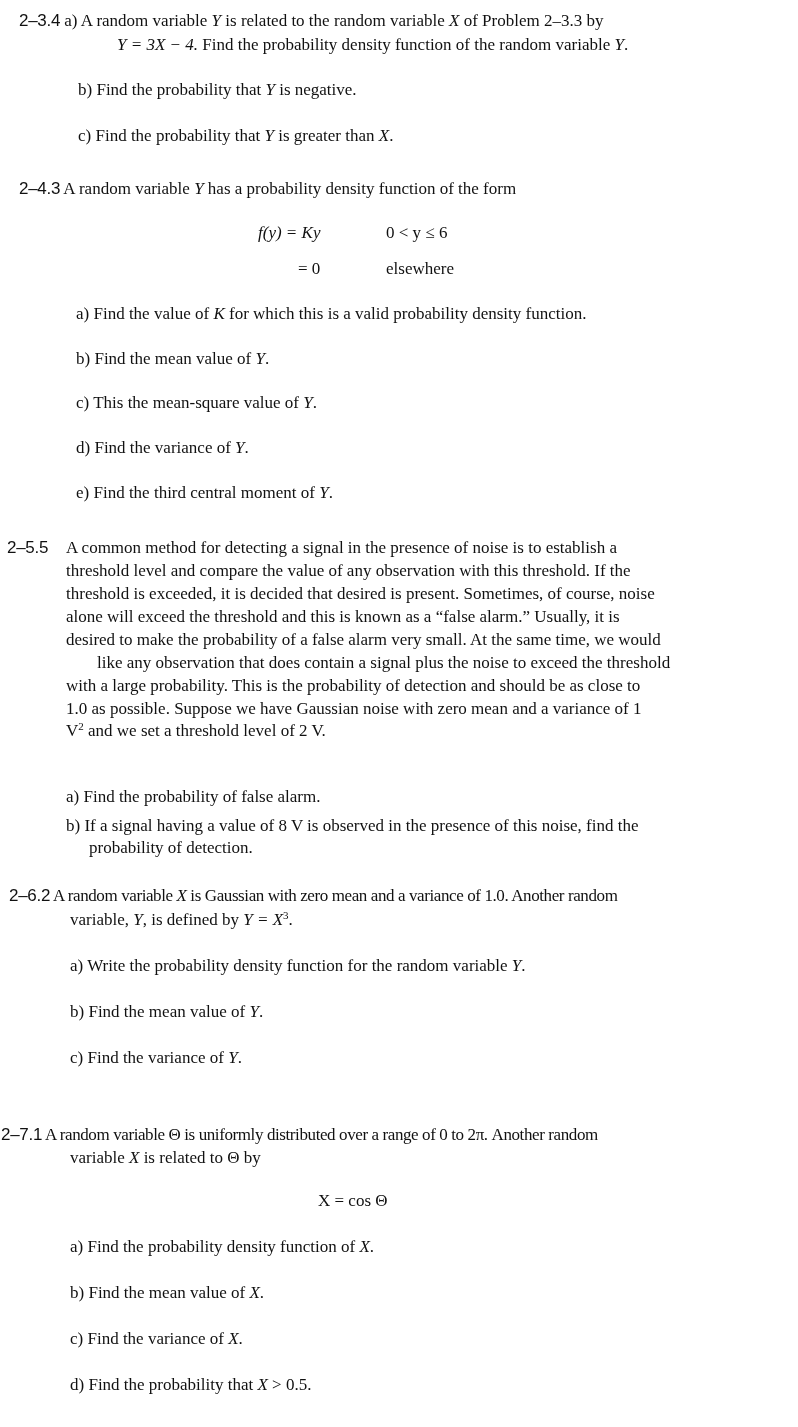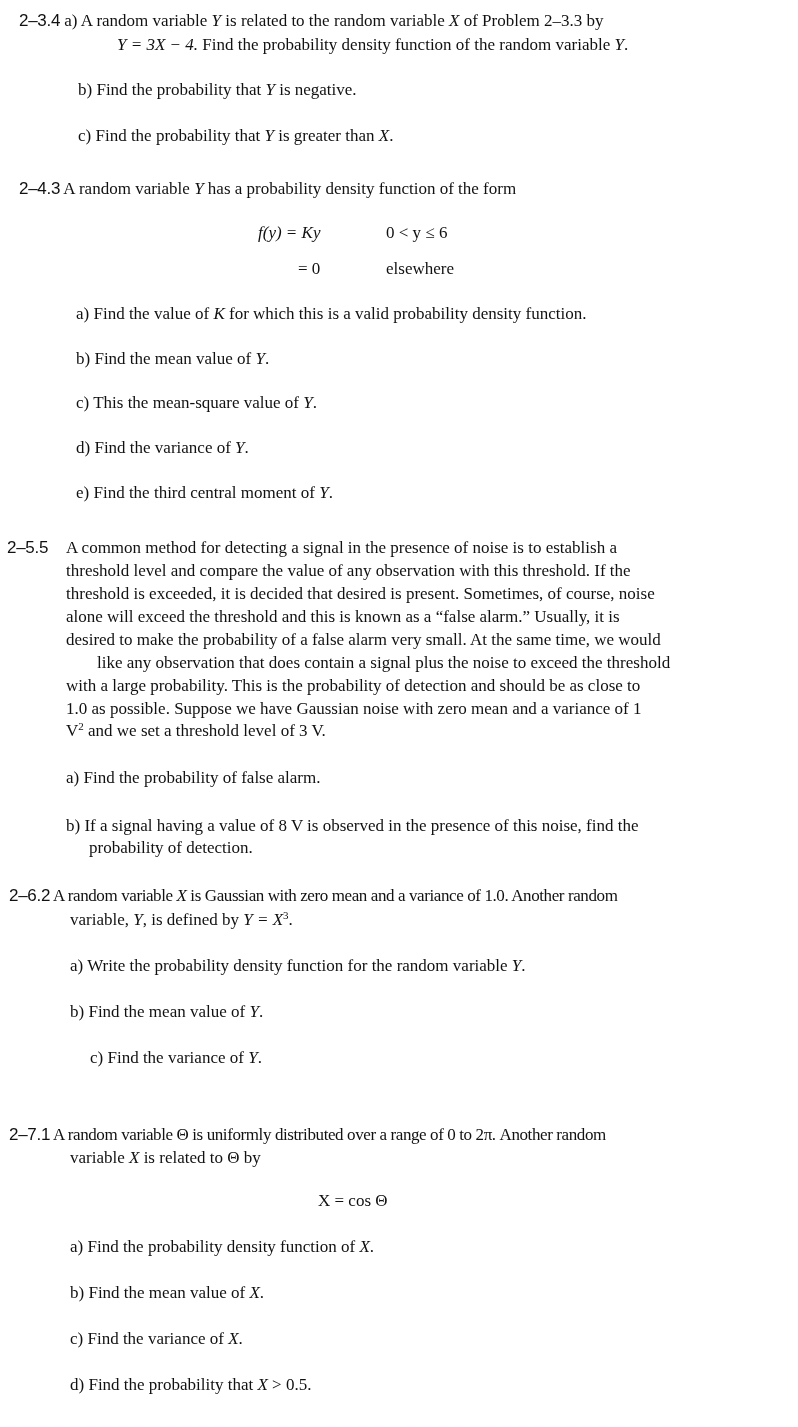--- a/index.html
+++ b/index.html
@@ -68,24 +68,24 @@
   <div class="abs num" style="left:7px; top:538px;">2–5.5</div>
   <div class="abs" style="left:66px; top:538px;">A common method for detecting a signal in the presence of noise is to establish a</div>
   <div class="abs" style="left:66px; top:561px;text-align:center;">threshold level and compare the value of any observation with this threshold. If the</div>
   <div class="abs" style="left:66px; top:584px;">threshold is exceeded, it is decided that desired is present. Sometimes, of course, noise</div>
   <div class="abs" style="left:66px; top:607px;">alone will exceed the threshold and this is known as a “false alarm.” Usually, it is</div>
   <div class="abs" style="left:66px; top:630px;">desired to make the probability of a false alarm very small. At the same time, we would</div>
   <div class="abs" style="left:66px; top:653px;margin-left:31px;">like any observation that does contain a signal plus the noise to exceed the threshold</div>
   <div class="abs" style="left:66px; top:676px;">with a large probability. This is the probability of detection and should be as close to</div>
   <div class="abs" style="left:66px; top:699px;">1.0 as possible. Suppose we have Gaussian noise with zero mean and a variance of 1</div>
   <div class="abs" style="left:66px; top:721px;">
-    <span>V</span><sup>2</sup><span> and we set a threshold level of 3 V.</span>
+    <span>V</span><sup>2</sup><span> and we set a threshold level of 2 V.</span>
   </div>
 
-  <div class="abs" style="left:66px; top:768px;text-align:center;">
+  <div class="abs" style="left:66px; top:787px;text-align:center;">
     <span>a)</span>
     <span>Find the probability of false alarm.</span>
   </div>
   <div class="abs" style="left:66px; top:816px;">
     <span>b)</span>
     <span>If a signal having a value of 8 V is observed in the presence of this noise, find the</span>
   </div>
   <div class="abs" style="left:89px; top:838px;">probability of detection.</div>
 </div>
 
@@ -98,28 +98,28 @@
     <span>variable, </span><i>Y</i><span>, is defined by </span><i>Y = X</i><sup>3</sup><span>.</span>
   </div>
   <div class="abs" style="left:70px; top:956px;">
     <span>a)</span>
     <span>Write the probability density function for the random variable </span><i>Y</i><span>.</span>
   </div>
   <div class="abs" style="left:70px; top:1002px;">
     <span>b)</span>
     <span>Find the mean value of </span><i>Y</i><span>.</span>
   </div>
-  <div class="abs" style="left:70px; top:1048px;margin-left:20px;">
+  <div class="abs" style="left:70px; top:1048px;">
     <span>c)</span>
     <span>Find the variance of </span><i>Y</i><span>.</span>
   </div>
 </div>
 
 <div>
-  <div class="abs" style="left:9px; top:1125px; letter-spacing:-0.4px;text-align:center;">
+  <div class="abs" style="left:1px; top:1125px; letter-spacing:-0.4px;text-align:center;">
     <span class="num">2–7.1</span>
     <span>A random variable Θ is uniformly distributed over a range of 0 to 2π. Another random</span>
   </div>
   <div class="abs" style="left:70px; top:1148px;">
     <span>variable </span><i>X</i><span> is related to Θ by</span>
   </div>
   <div class="abs" style="left:318px; top:1191px;">
     <span>X = cos Θ</span>
   </div>
   <div class="abs" style="left:70px; top:1237px;">

